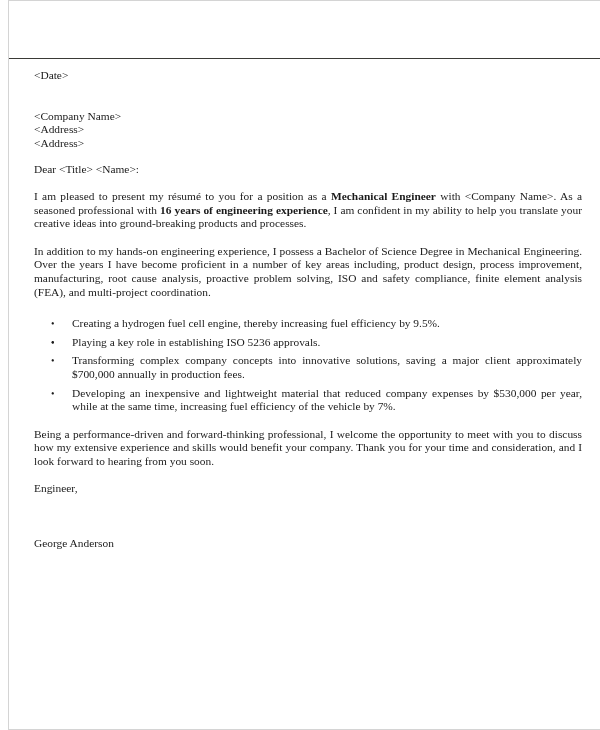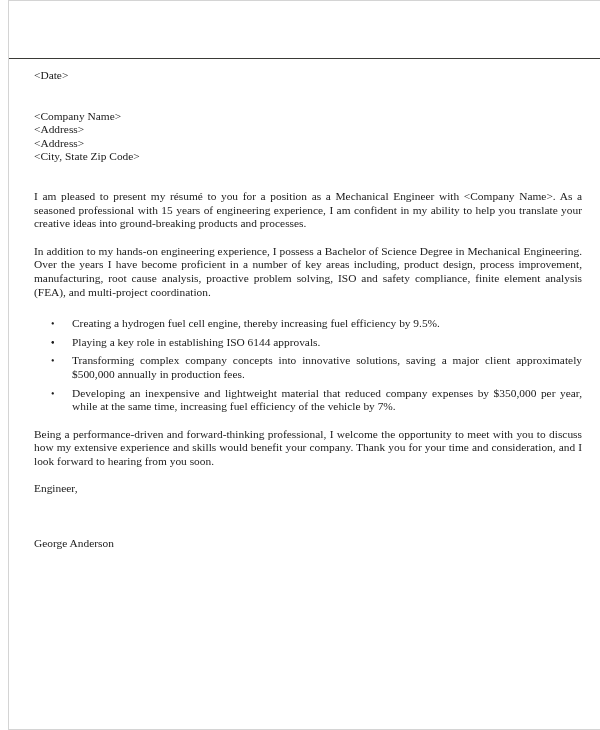--- a/index.html
+++ b/index.html
@@ -30,60 +30,60 @@
   .gap-s { height: 13px; }
   .gap-m { height: 14px; }
   .bullets { list-style: none; margin: 4px 0 0 0; padding: 0; }
   .bullets li {
     position: relative; padding-left: 38px; margin-bottom: 5px;
     text-align: justify;
   }
   .bullets li .dot {
     position: absolute; left: 17px; top: 0; font-size: 10px;
   }
-  b { font-weight: normal; }
+  b { font-weight: bold; }
 </style>
 </head>
 <body>
 
 <div class="page">
   <div class="rule"></div>
 
   <div class="content">
     <span class="line">&lt;Date&gt;</span>
 
     <div style="height:27px"></div>
 
     <div>
       <span class="line">&lt;Company Name&gt;</span>
       <span class="line">&lt;Address&gt;</span>
       <span class="line">&lt;Address&gt;</span>
-      <span class="line">&lt;City, State Zip Code&gt;</span>
     </div>
 
     <div class="gap-s"></div>
 
+    <span class="line">Dear &lt;Title&gt; &lt;Name&gt;:</span>
 
     <div class="gap-s"></div>
 
-    <p class="para"><span>I am pleased to present my résumé to you for a position as a </span><b>Mechanical Engineer</b><span> with &lt;Company Name&gt;. As a seasoned professional with </span><b>15 years of engineering experience</b><span>, I am confident in my ability to help you translate your creative ideas into ground-breaking products and processes.</span></p>
+    <p class="para"><span>I am pleased to present my résumé to you for a position as a </span><b>Mechanical Engineer</b><span> with &lt;Company Name&gt;. As a seasoned professional with </span><b>16 years of engineering experience</b><span>, I am confident in my ability to help you translate your creative ideas into ground-breaking products and processes.</span></p>
 
     <div class="gap-m"></div>
 
     <p class="para">In addition to my hands-on engineering experience, I possess a Bachelor of Science Degree in Mechanical Engineering. Over the years I have become proficient in a number of key areas including, product design, process improvement, manufacturing, root cause analysis, proactive problem solving, ISO and safety compliance, finite element analysis (FEA), and multi-project coordination.</p>
 
     <div class="gap-m"></div>
 
 
     <ul class="bullets">
       <li><span class="dot">•</span><span>Creating a hydrogen fuel cell engine, thereby increasing fuel efficiency by 9.5%.</span></li>
       <li><span class="dot">•</span></li>
-      <li><span class="dot">•</span><span>Playing a key role in establishing ISO 6144 approvals.</span></li>
-      <li><span class="dot">•</span><span>Transforming complex company concepts into innovative solutions, saving a major client approximately $500,000 annually in production fees.</span></li>
-      <li><span class="dot">•</span><span>Developing an inexpensive and lightweight material that reduced company expenses by $350,000 per year, while at the same time, increasing fuel efficiency of the vehicle by 7%.</span></li>
+      <li><span class="dot">•</span><span>Playing a key role in establishing ISO 5236 approvals.</span></li>
+      <li><span class="dot">•</span><span>Transforming complex company concepts into innovative solutions, saving a major client approximately $700,000 annually in production fees.</span></li>
+      <li><span class="dot">•</span><span>Developing an inexpensive and lightweight material that reduced company expenses by $530,000 per year, while at the same time, increasing fuel efficiency of the vehicle by 7%.</span></li>
     </ul>
 
     <div style="height:9px"></div>
 
     <p class="para">Being a performance-driven and forward-thinking professional, I welcome the opportunity to meet with you to discuss how my extensive experience and skills would benefit your company. Thank you for your time and consideration, and I look forward to hearing from you soon.</p>
 
     <div class="gap-m"></div>
 
     <span class="line">Engineer,</span>
 

